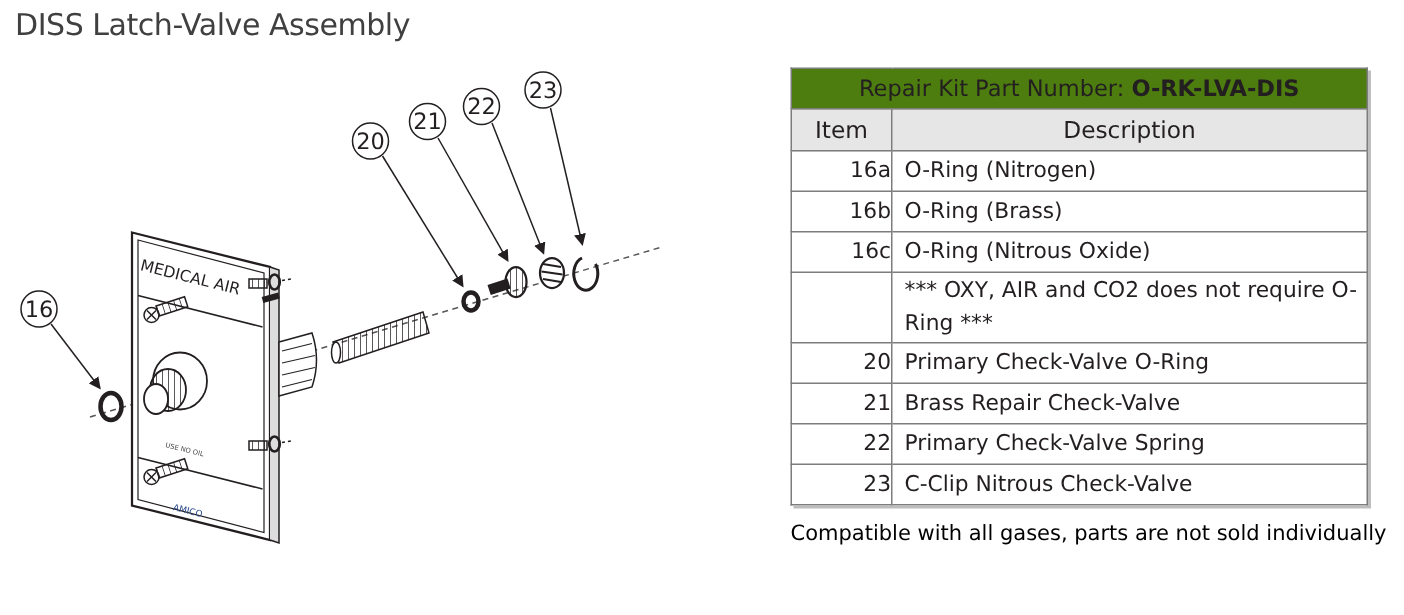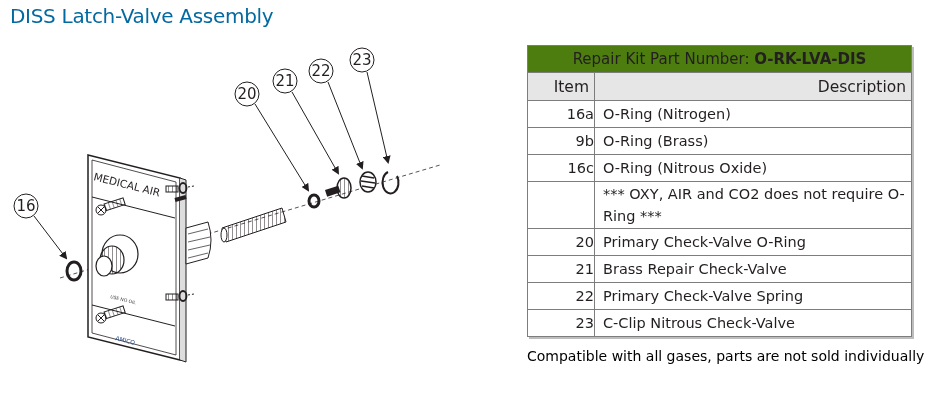--- a/index.html
+++ b/index.html
@@ -1,23 +1,23 @@
 <!DOCTYPE html>
 <html><head>
 <meta charset="utf-8">
 <style>
   html, body { margin: 0; padding: 0; background: #ffffff; }
   body { width: 936px; height: 410px; position: relative; overflow: hidden; font-family: "DejaVu Sans", sans-serif; color: #231f20; }
-  .title { position: absolute; left: 10px; top: 4px; font-size: 20px; font-weight: normal; color: #0369a1; letter-spacing: -0.3px; text-align: center; }
+  .title { position: absolute; left: 10px; top: 4px; font-size: 20px; font-weight: normal; color: #404040; letter-spacing: -0.3px; text-align: center; }
   .diagram { position: absolute; left: 0; top: 36px; width: 520px; height: 374px; }
   .parts-table { position: absolute; left: 527px; top: 45px; width: 385px; border-collapse: collapse; font-size: 14.5px; color: #231f20; box-shadow: 2px 2px 0 #bdbdbd; }
   .parts-table td, .parts-table th { border: 1px solid #7d7d7d; padding: 0 5px; height: 26px; }
   .parts-table .kit-row th { background: #4d7c0f; font-weight: normal; text-align: center; height: 26px; font-size: 15px; }
   .parts-table .kit-row b { font-weight: bold; }
-  .parts-table .head-row th { background: #e6e6e6; font-weight: normal; font-size: 15.5px; text-align: right; height: 27px; }
+  .parts-table .head-row th { background: #e6e6e6; font-weight: normal; font-size: 15.5px; text-align: center; height: 27px; }
   .parts-table td.item { width: 66px; text-align: right; padding: 0; }
   .parts-table td.desc { text-align: left; padding-left: 8px; line-height: 22px; }
   .parts-table tr.tall td { height: 46px; margin-top: 30px; }
   .footnote { position: absolute; left: 527px; top: 348px; font-size: 14px; color: #000000; }
   .callout-text { font-family: "DejaVu Sans", sans-serif; font-size: 15px; fill: #231f20; }
 </style>
 </head>
 <body>
 
 <div class="title">DISS Latch-Valve Assembly</div>
@@ -132,21 +132,21 @@
   </tr>
   <tr class="head-row">
     <th>Item</th>
     <th>Description</th>
   </tr>
   <tr>
     <td class="item">16a</td>
     <td class="desc">O-Ring (Nitrogen)</td>
   </tr>
   <tr>
-    <td class="item">9b</td>
+    <td class="item">16b</td>
     <td class="desc">O-Ring (Brass)</td>
   </tr>
   <tr>
     <td class="item">16c</td>
     <td class="desc">O-Ring (Nitrous Oxide)</td>
   </tr>
   <tr class="tall">
     <td class="item"></td>
     <td class="desc">*** OXY, AIR and CO2 does not require O-Ring ***</td>
   </tr>

